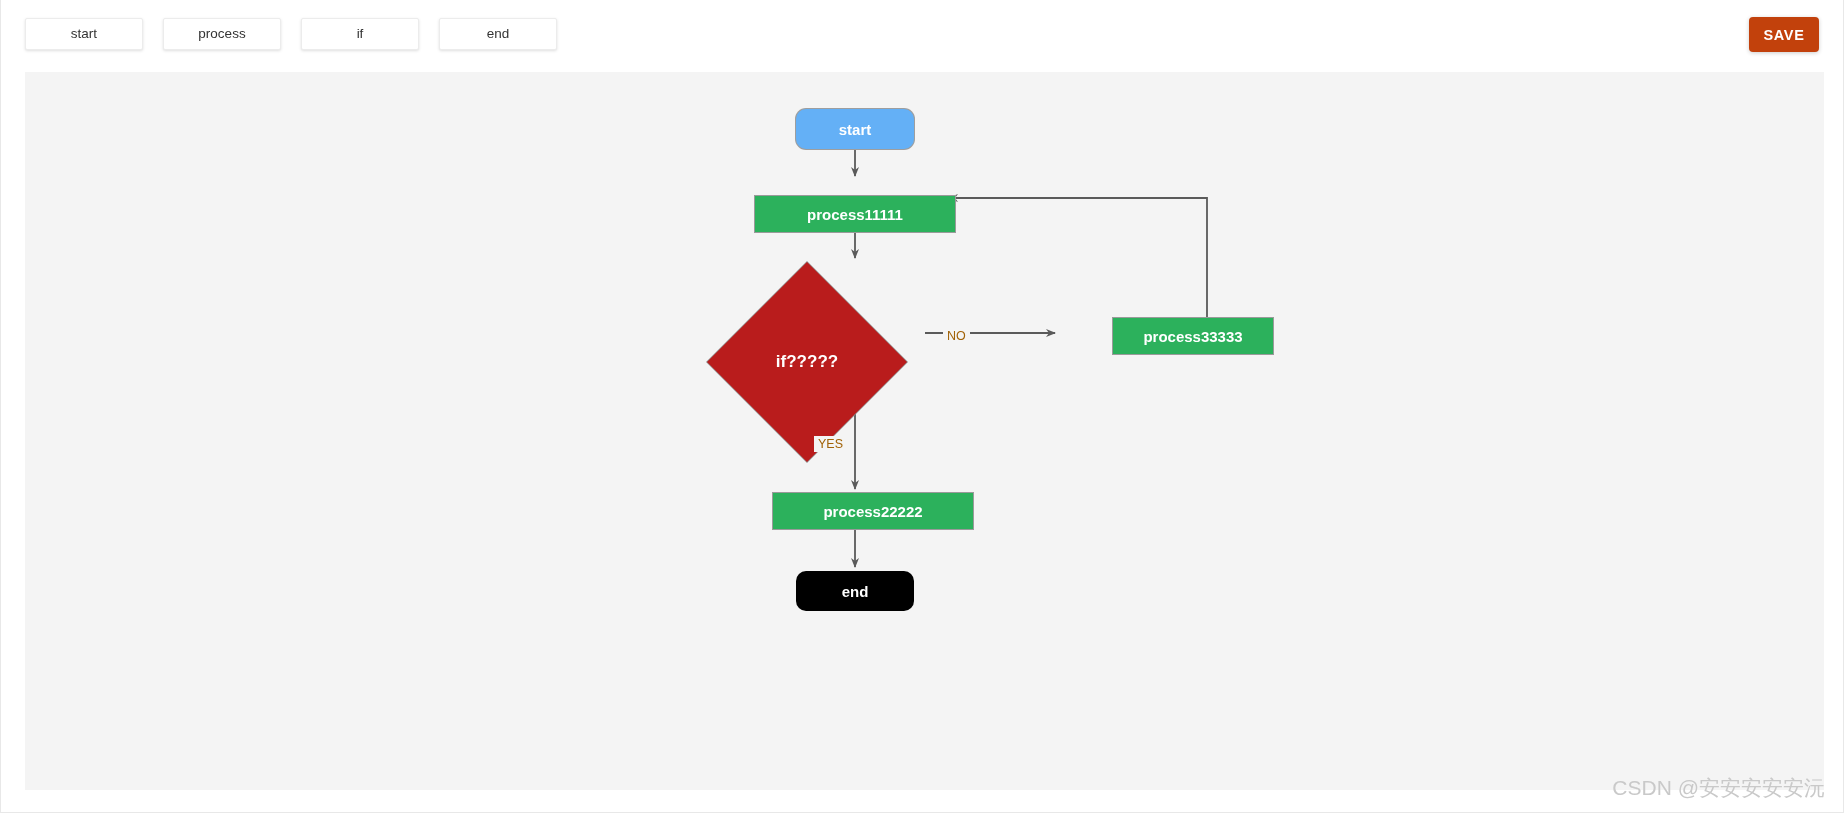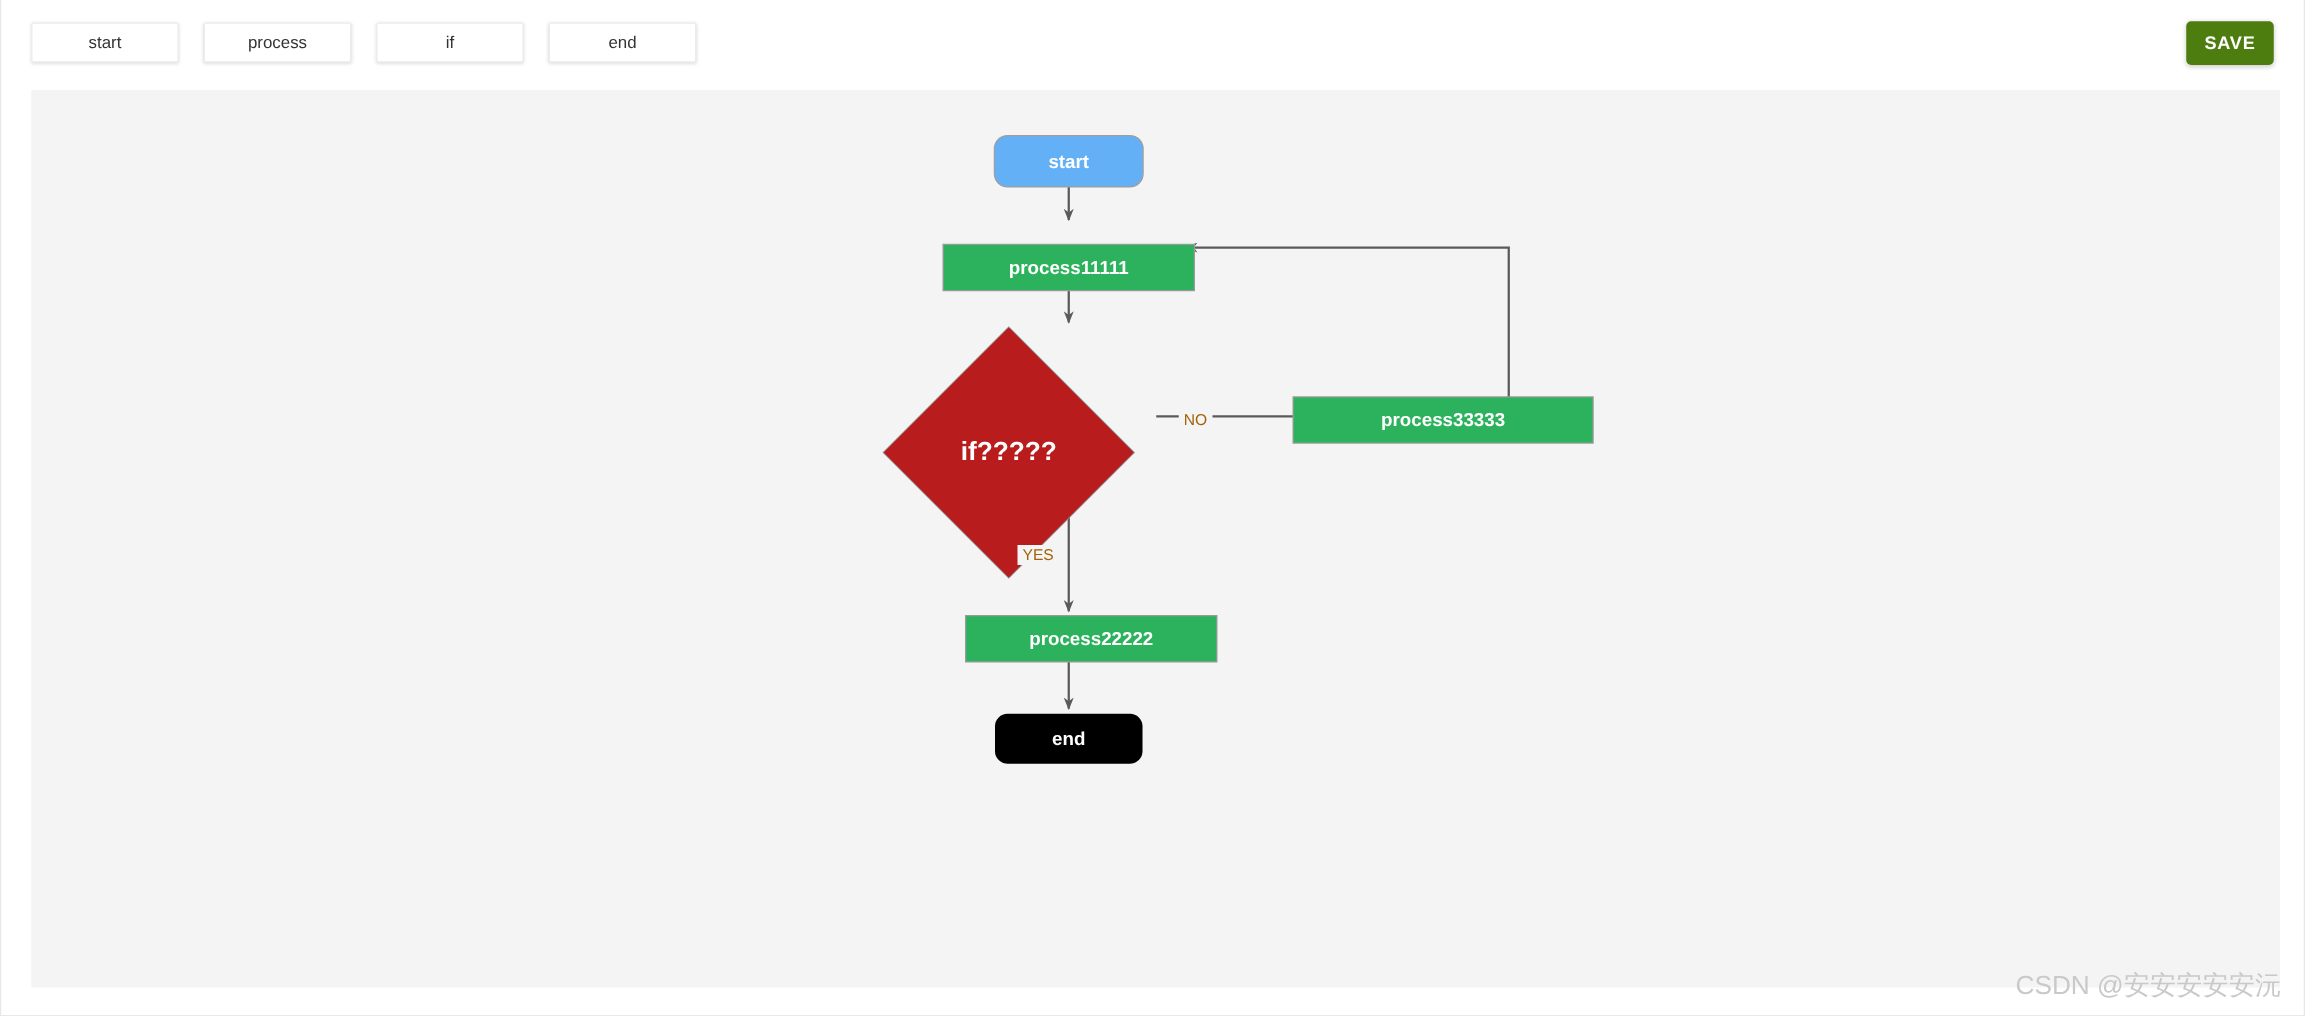--- a/index.html
+++ b/index.html
@@ -51,21 +51,21 @@
     padding: 0;
   }
 
   .save-btn {
     position: absolute;
     right: 24px;
     top: 17px;
     height: 35px;
     min-width: 70px;
     padding: 0 4px;
-    background: #4d7c0f;
+    background: #c2410c;
     border: none;
     border-radius: 4px;
     color: #ffffff;
     font-size: 14.5px;
     font-weight: bold;
     letter-spacing: 0.6px;
     cursor: pointer;
     box-shadow: 0 1px 4px rgba(0,0,0,0.2);
     font-family: "Liberation Sans", sans-serif;
   }
@@ -123,21 +123,21 @@
     box-shadow: 0 0 0 1px #9e9e9e;
   }
   .node-process {
     background: #2cb15c;
     box-shadow: 0 0 0 1px #9a9a9a;
     width: 200px;
     height: 36px;
   }
   .node-p1 { left: 730px; top: 108px; margin-top: 16px; }
   .node-p2 { left: 748px; top: 421px; justify-content: center; }
-  .node-p3 { left: 1010px; top: 246px; width: 239px; }
+  .node-p3 { left: 1088px; top: 246px; width: 160px; }
   .node-end {
     left: 771px;
     top: 499px;
     width: 118px;
     height: 40px;
     background: #000000;
     border-radius: 10px;
   }
 
   .node-if {
@@ -154,21 +154,21 @@
     width: 200px; height: 200px;
     background: #b91c1c;
     transform: rotate(45deg) scale(0.7071);
     box-shadow: 0 0 0 1px #8d8d8d;
   }
   .node-if .diamond-label {
     position: relative;
     z-index: 2;
     color: #ffffff;
     font-weight: bold;
-    font-size: 21px;
+    font-size: 17px;
   }
 
   
   .edge-label {
     position: absolute;
     background: #f4f4f4;
     color: #a16207;
     font-size: 12.5px;
     font-family: "Liberation Sans", sans-serif;
     padding: 1px 4px;

